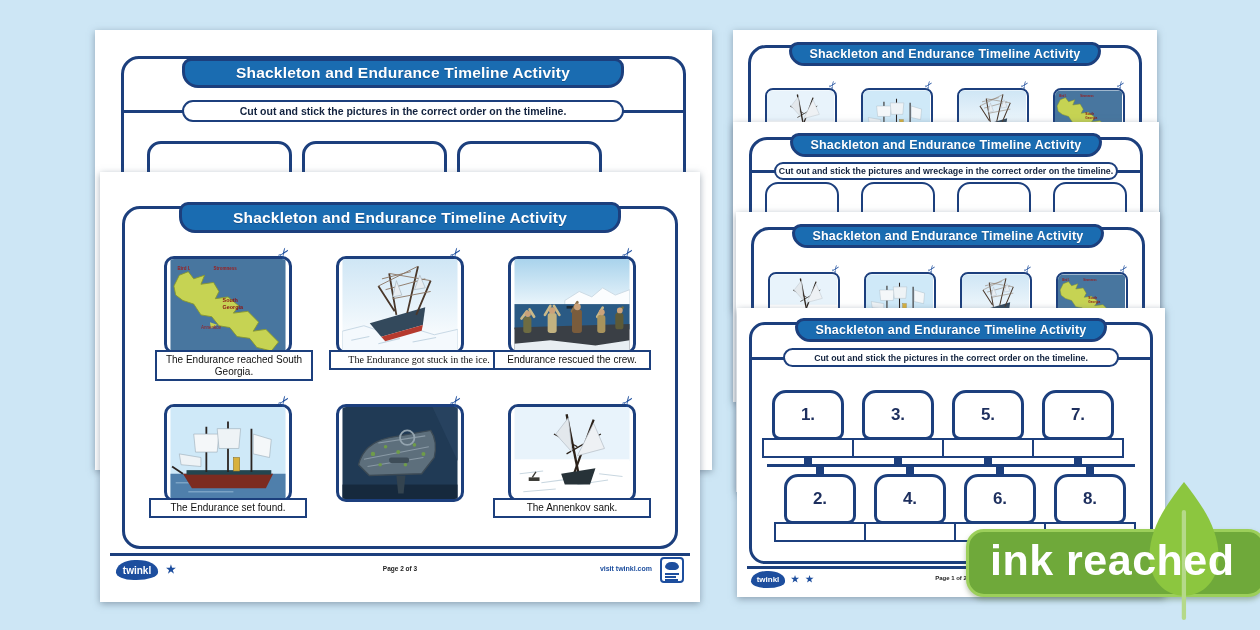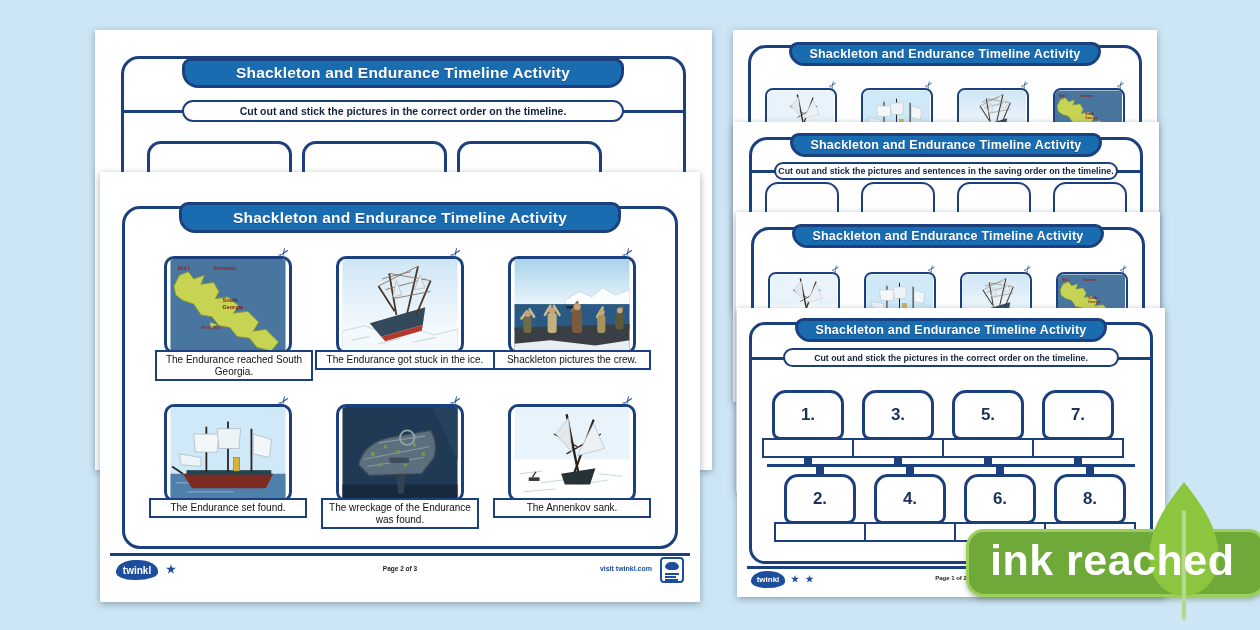--- a/index.html
+++ b/index.html
@@ -181,45 +181,44 @@
     </div>
     <span class="scissors" style="left:178px;top:74px;font-size:14px;">✂</span>
     <div class="capbox" style="left:55px;top:178px;width:158px;">The Endurance reached South Georgia.</div>
 
     <div class="imgbox" style="left:236px;top:84px;width:128px;height:98px;">
       <svg width="122" height="92" viewBox="0 0 128 102">
           <use href="#sym-stuck"></use>
         </svg>
     </div>
     <span class="scissors" style="left:350px;top:74px;font-size:14px;">✂</span>
-    <div class="capbox" style="left:215px;top:178px;width:180px;">The Endurance got stuck in the ice.</div>
+    <div class="capbox" style="left:229px;top:178px;width:180px;font-family:Liberation Serif, serif;">The Endurance got stuck in the ice.</div>
 
     <div class="imgbox" style="left:408px;top:84px;width:128px;height:98px;">
       <svg width="122" height="92" viewBox="0 0 128 102">
           <use href="#sym-rescue"></use>
         </svg>
     </div>
     <span class="scissors" style="left:522px;top:74px;font-size:14px;">✂</span>
-    <div class="capbox" style="left:393px;top:178px;width:158px;">Shackleton pictures the crew.</div>
+    <div class="capbox" style="left:393px;top:178px;width:158px;">Endurance rescued the crew.</div>
 
     <div class="imgbox" style="left:64px;top:232px;width:128px;height:98px;">
       <svg width="122" height="92" viewBox="0 0 128 102">
           <use href="#sym-sail"></use>
         </svg>
     </div>
     <span class="scissors" style="left:178px;top:222px;font-size:14px;">✂</span>
     <div class="capbox" style="left:49px;top:326px;width:158px;">The Endurance set found.</div>
 
     <div class="imgbox" style="left:236px;top:232px;width:128px;height:98px;">
       <svg width="122" height="92" viewBox="0 0 128 102">
           <use href="#sym-wreck"></use>
         </svg>
     </div>
     <span class="scissors" style="left:350px;top:222px;font-size:14px;">✂</span>
-    <div class="capbox" style="left:221px;top:326px;width:158px;">The wreckage of the Endurance was found.</div>
 
     <div class="imgbox" style="left:408px;top:232px;width:128px;height:98px;">
       <svg width="122" height="92" viewBox="0 0 128 102">
           <use href="#sym-sank"></use>
         </svg>
     </div>
     <span class="scissors" style="left:522px;top:222px;font-size:14px;">✂</span>
     <div class="capbox" style="left:393px;top:326px;width:158px;">The Annenkov sank.</div>
 
     <div class="footer-rule" style="top:381px;"></div>
@@ -261,21 +260,21 @@
           <use href="#sym-map"></use>
         </svg>
     </div>
     <span class="scissors" style="left:384px;top:50px;font-size:10px;">✂</span>
   </div>
 
   <div class="page" id="pgR2" style="left:733px;top:122px;width:426px;height:280px;">
     <div class="frame" style="left:16px;right:16px;top:15px;height:240px;"></div>
     <div class="hline" style="left:18px;right:18px;top:48px;"></div>
     <div class="pill-title" style="left:57px;width:312px;top:11px;height:24px;font-size:12.5px;">Shackleton and Endurance Timeline Activity</div>
-    <div class="pill-instr" style="left:41px;width:344px;top:40px;height:18px;font-size:8.8px;">Cut out and stick the pictures and sentences in the saving order on the timeline.</div>
+    <div class="pill-instr" style="left:41px;width:344px;top:40px;height:18px;font-size:8.8px;">Cut out and stick the pictures and wreckage in the correct order on the timeline.</div>
     <div class="emptybox" style="left:32px;top:60px;width:74px;height:70px;"></div>
     <div class="emptybox" style="left:128px;top:60px;width:74px;height:70px;"></div>
     <div class="emptybox" style="left:224px;top:60px;width:74px;height:70px;"></div>
     <div class="emptybox" style="left:320px;top:60px;width:74px;height:70px;"></div>
   </div>
 
   <div class="page" id="pgR3" style="left:736px;top:212px;width:424px;height:280px;">
     <div class="frame" style="left:15px;right:15px;top:15px;height:240px;"></div>
     <div class="pill-title" style="left:56px;width:312px;top:12px;height:24px;font-size:12.5px;">Shackleton and Endurance Timeline Activity</div>
     <div class="imgbox" style="left:32px;top:60px;width:72px;height:78px;border-width:2.5px;border-radius:8px;">

